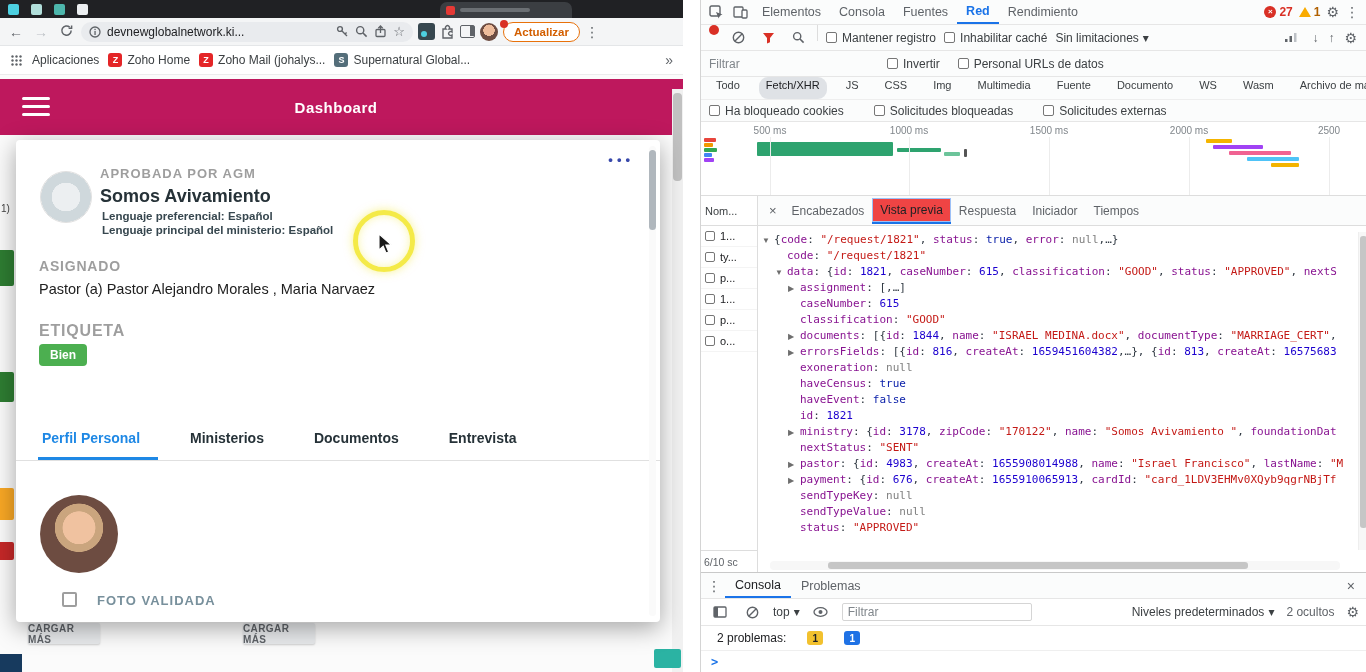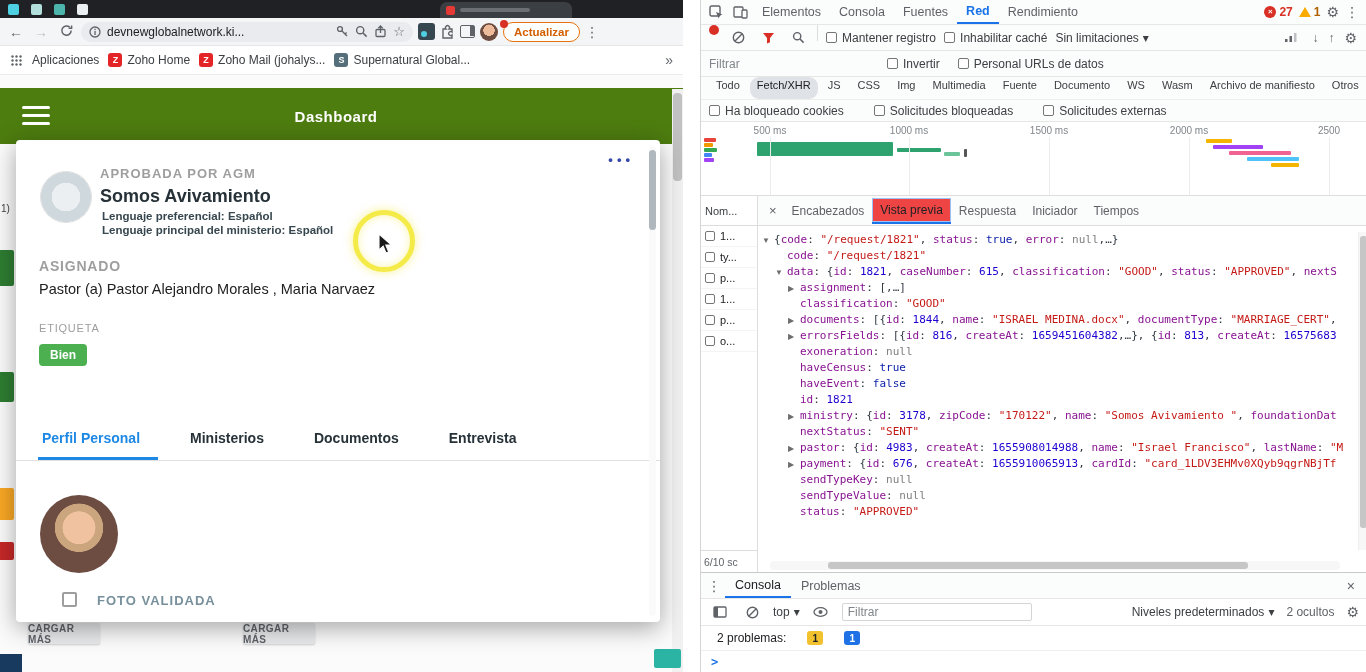--- a/index.html
+++ b/index.html
@@ -30,21 +30,21 @@
   .kebab{color:#5f6368;font-size:14px;width:14px;text-align:center}
 
   #bookmarks{position:absolute;left:0;top:46px;width:683px;height:29px;background:#fff;border-bottom:1px solid #ececec;display:flex;align-items:center;padding:0 10px;gap:9px;font-size:12px;color:#3c4043}
   .bm-item{display:flex;align-items:center;gap:5px;white-space:nowrap}
   .bm-fav{width:14px;height:14px;border-radius:3px;color:#fff;font-size:9px;font-weight:bold;display:flex;align-items:center;justify-content:center}
   .bm-fav.zoho{background:#e42527}
   .bm-fav.sup{background:#546e7a}
   #bm-overflow{margin-left:auto;color:#5f6368;font-size:14px}
 
   #page{position:absolute;left:0;top:75px;width:683px;height:597px;background:#fbfbfb}
-  #app-header{position:absolute;left:0;top:13px;width:732px;height:56px;background:#4d7c0f;display:flex;align-items:center}
+  #app-header{position:absolute;left:0;top:4px;width:732px;height:56px;background:#be185d;display:flex;align-items:center}
   #hamburger{position:absolute;left:22px;top:18px;width:28px;cursor:pointer}
   #hamburger div{height:3px;background:#fff;border-radius:2px;margin-bottom:5px}
   #page-title{position:absolute;left:0;width:672px;text-align:center;color:#fff;font-size:15px;font-weight:bold;letter-spacing:.5px}
   #help-btn{position:absolute;right:28px;top:15px;width:25px;height:25px;border:2px solid #e8f0f7;border-radius:50%;color:#eaf2f9;font-size:14px;font-weight:bold;text-align:center;line-height:21px}
 
   .edge-sliver{position:absolute;left:0;width:14px;border-radius:0 2px 2px 0}
   #edge-count{position:absolute;left:1px;top:128px;font-size:10px;color:#444}
   .load-more{position:absolute;top:548px;width:72px;height:21px;background:#e8eaec;border-radius:2px;color:#5f6368;font-size:10px;font-weight:bold;letter-spacing:.4px;display:flex;align-items:center;justify-content:center;box-shadow:0 1px 2px rgba(0,0,0,.18)}
   #page-vscroll{position:absolute;right:0;top:14px;width:11px;height:583px;background:#f1f1f1}
   #page-vscroll .thumb{position:absolute;left:1px;top:4px;width:9px;height:88px;background:#c1c1c1;border-radius:4px}
@@ -54,21 +54,21 @@
   
   #card{position:absolute;left:16px;top:65px;width:644px;height:482px;background:#fff;border-radius:4px;box-shadow:0 6px 24px rgba(0,0,0,.35)}
   #card-menu{position:absolute;right:26px;top:12px;color:#3949ab;font-size:13px;letter-spacing:4px;font-weight:bold}
   #card-logo{position:absolute;left:24px;top:31px;width:52px;height:52px;border-radius:50%;border:1px solid #e0e0e0;background:radial-gradient(circle,#eceff1 0 40%,#cfd8dc 41% 70%,#f5f5f5 71% 100%)}
   #approved-label{position:absolute;left:84px;top:26px;color:#9e9e9e;font-size:13px;font-weight:bold;letter-spacing:1px}
   #ministry-name{position:absolute;left:84px;top:46px;color:#263238;font-size:18px;font-weight:bold}
   #lang-pref{position:absolute;left:86px;top:70px;color:#37474f;font-size:11.5px;font-weight:bold}
   #lang-main{position:absolute;left:86px;top:84px;color:#37474f;font-size:11.5px;font-weight:bold}
   #assigned-label{position:absolute;left:23px;top:118px;color:#9e9e9e;font-size:14px;font-weight:bold;letter-spacing:.8px}
   #assigned-value{position:absolute;left:23px;top:141px;color:#212121;font-size:14.5px}
-  #tag-label{position:absolute;left:23px;top:182px;color:#9e9e9e;font-size:11px;font-weight:normal;letter-spacing:.8px}
+  #tag-label{position:absolute;left:23px;top:182px;color:#9e9e9e;font-size:16px;font-weight:bold;letter-spacing:.8px}
   #tag-badge{position:absolute;left:23px;top:204px;background:#4caf50;color:#fff;font-size:12px;font-weight:bold;padding:4px 11px;border-radius:4px}
   #card-tabs{position:absolute;left:26px;top:290px;display:flex;gap:50px}
   .card-tab{font-size:14px;font-weight:bold;color:#263238;padding-bottom:12px;cursor:pointer}
   .card-tab.active{color:#1e88e5}
   #tab-underline{position:absolute;left:22px;top:317px;width:120px;height:3px;background:#1e88e5}
   #tabs-divider{position:absolute;left:0;top:320px;width:644px;height:1px;background:#e0e0e0}
   #profile-photo{position:absolute;left:24px;top:355px;width:78px;height:78px;border-radius:50%;background:radial-gradient(circle at 50% 42%,#f0c2a0 0 27%,#caa57e 28% 40%,#6d4c41 41% 100%)}
   #photo-check{position:absolute;left:46px;top:452px;width:15px;height:15px;border:2px solid #9e9e9e;border-radius:2px;background:#fff}
   #photo-label{position:absolute;left:81px;top:453px;color:#78909c;font-size:13px;font-weight:bold;letter-spacing:1px}
   #card-scroll{position:absolute;right:4px;top:6px;width:7px;height:470px;background:#fafafa;border-radius:4px}
@@ -100,21 +100,21 @@
   .cklabel{white-space:nowrap}
   .sel{display:flex;align-items:center;gap:4px;white-space:nowrap;color:#3c4043}
   #net-right{margin-left:auto;display:flex;align-items:center;gap:10px;padding-right:2px}
   .arrow-gl{color:#5f6368;font-size:12px}
 
   #dt-filterrow{top:51px;height:26px;padding:0 8px;gap:18px}
   #net-filter{border:none;outline:none;background:transparent;font-size:12px;width:160px;color:#202124}
   #net-filter::placeholder{color:#80868b}
   .ckwrap{display:flex;align-items:center;gap:5px}
 
-  #dt-chips{top:77px;height:23px;padding:0 8px;gap:3px;border-bottom:1px solid #eee}
+  #dt-chips{top:77px;height:23px;padding:0 8px;gap:12px;border-bottom:1px solid #eee}
   .chip{font-size:11px;color:#3c4043;padding:2px 7px;border-radius:9px;white-space:nowrap;cursor:pointer}
   .chip.active{background:#dfe2e6;color:#202124}
 
   #dt-checks{top:100px;height:22px;padding:0 8px;gap:30px}
 
   #timeline{position:absolute;top:122px;left:0;width:666px;height:74px;background:#fff;border-bottom:1px solid #ddd;overflow:hidden}
   .tl-label{position:absolute;top:3px;transform:translateX(-50%);font-size:10px;color:#80868b;white-space:nowrap}
   .tl-grid{position:absolute;top:15px;bottom:0;width:1px;background:#ececec}
   .tl-bar{position:absolute;height:4px;border-radius:1px}
   .tl-block{position:absolute;border-radius:1px}
@@ -512,20 +512,21 @@
           <div class="detail-tab">Respuesta</div>
           <div class="detail-tab">Iniciador</div>
           <div class="detail-tab">Tiempos</div>
         </div>
     </div>
     <div id="json-tree">
         <div class="jrow" style="padding-left: 4px;"><span class="jarrow">▼</span><span class="jp">{</span><span class="jk">code</span><span class="jp">: </span><span class="js">"/request/1821"</span><span class="jp">, </span><span class="jk">status</span><span class="jp">: </span><span class="jb">true</span><span class="jp">, </span><span class="jk">error</span><span class="jp">: </span><span class="ju">null</span><span class="jp">,…}</span></div>
         <div class="jrow" style="padding-left: 17px;"><span class="jarrow"></span><span class="jk">code</span><span class="jp">: </span><span class="js">"/request/1821"</span></div>
         <div class="jrow" style="padding-left: 17px;"><span class="jarrow">▼</span><span class="jk">data</span><span class="jp">: {</span><span class="jk">id</span><span class="jp">: </span><span class="jn">1821</span><span class="jp">, </span><span class="jk">caseNumber</span><span class="jp">: </span><span class="jn">615</span><span class="jp">, </span><span class="jk">classification</span><span class="jp">: </span><span class="js">"GOOD"</span><span class="jp">, </span><span class="jk">status</span><span class="jp">: </span><span class="js">"APPROVED"</span><span class="jp">, </span><span class="jk">nextS</span></div>
         <div class="jrow" style="padding-left: 30px;"><span class="jarrow">▶</span><span class="jk">assignment</span><span class="jp">: [,…]</span></div>
+        <div class="jrow" style="padding-left: 30px;"><span class="jarrow"></span><span class="jk">caseNumber</span><span class="jp">: </span><span class="jn">615</span></div>
         <div class="jrow" style="padding-left: 30px;"><span class="jarrow"></span><span class="jk">classification</span><span class="jp">: </span><span class="js">"GOOD"</span></div>
         <div class="jrow" style="padding-left: 30px;"><span class="jarrow">▶</span><span class="jk">documents</span><span class="jp">: [{</span><span class="jk">id</span><span class="jp">: </span><span class="jn">1844</span><span class="jp">, </span><span class="jk">name</span><span class="jp">: </span><span class="js">"ISRAEL MEDINA.docx"</span><span class="jp">, </span><span class="jk">documentType</span><span class="jp">: </span><span class="js">"MARRIAGE_CERT"</span><span class="jp">,</span></div>
         <div class="jrow" style="padding-left: 30px;"><span class="jarrow">▶</span><span class="jk">errorsFields</span><span class="jp">: [{</span><span class="jk">id</span><span class="jp">: </span><span class="jn">816</span><span class="jp">, </span><span class="jk">createAt</span><span class="jp">: </span><span class="jn">1659451604382</span><span class="jp">,…}, {</span><span class="jk">id</span><span class="jp">: </span><span class="jn">813</span><span class="jp">, </span><span class="jk">createAt</span><span class="jp">: </span><span class="jn">16575683</span></div>
         <div class="jrow" style="padding-left: 30px;"><span class="jarrow"></span><span class="jk">exoneration</span><span class="jp">: </span><span class="ju">null</span></div>
         <div class="jrow" style="padding-left: 30px;"><span class="jarrow"></span><span class="jk">haveCensus</span><span class="jp">: </span><span class="jb">true</span></div>
         <div class="jrow" style="padding-left: 30px;"><span class="jarrow"></span><span class="jk">haveEvent</span><span class="jp">: </span><span class="jb">false</span></div>
         <div class="jrow" style="padding-left: 30px;"><span class="jarrow"></span><span class="jk">id</span><span class="jp">: </span><span class="jn">1821</span></div>
         <div class="jrow" style="padding-left: 30px;"><span class="jarrow">▶</span><span class="jk">ministry</span><span class="jp">: {</span><span class="jk">id</span><span class="jp">: </span><span class="jn">3178</span><span class="jp">, </span><span class="jk">zipCode</span><span class="jp">: </span><span class="js">"170122"</span><span class="jp">, </span><span class="jk">name</span><span class="jp">: </span><span class="js">"Somos Avivamiento "</span><span class="jp">, </span><span class="jk">foundationDat</span></div>
         <div class="jrow" style="padding-left: 30px;"><span class="jarrow"></span><span class="jk">nextStatus</span><span class="jp">: </span><span class="js">"SENT"</span></div>
         <div class="jrow" style="padding-left: 30px;"><span class="jarrow">▶</span><span class="jk">pastor</span><span class="jp">: {</span><span class="jk">id</span><span class="jp">: </span><span class="jn">4983</span><span class="jp">, </span><span class="jk">createAt</span><span class="jp">: </span><span class="jn">1655908014988</span><span class="jp">, </span><span class="jk">name</span><span class="jp">: </span><span class="js">"Israel Francisco"</span><span class="jp">, </span><span class="jk">lastName</span><span class="jp">: </span><span class="js">"M</span></div>

